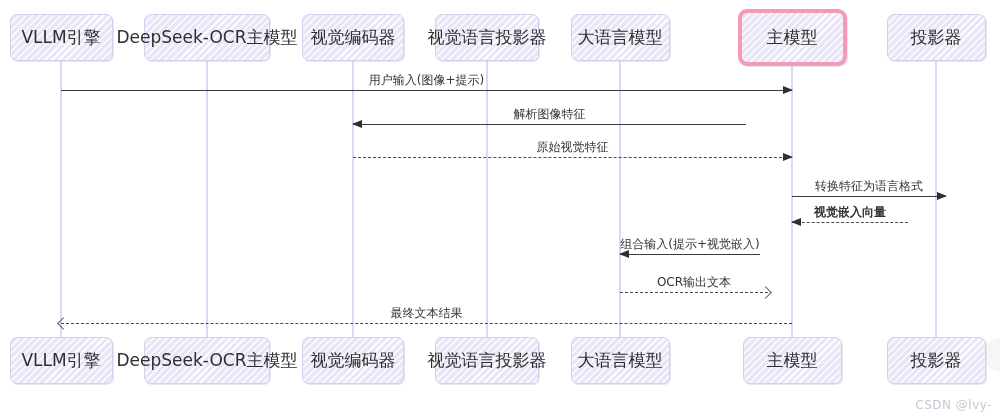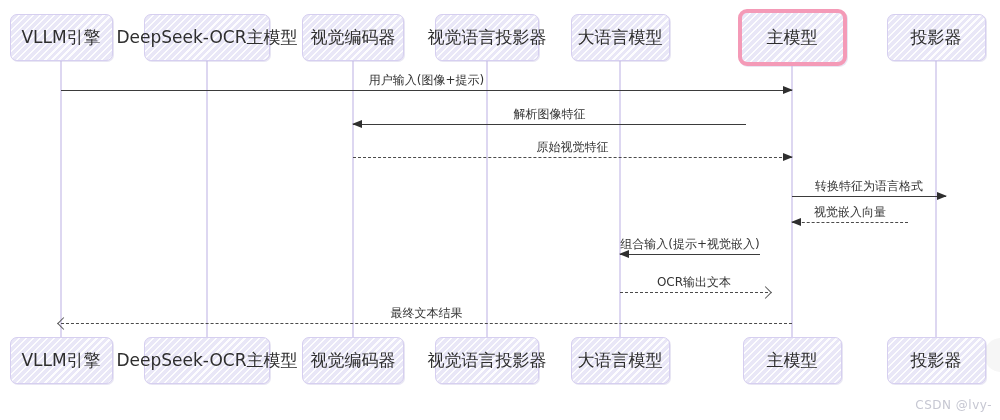--- a/index.html
+++ b/index.html
@@ -170,21 +170,21 @@
       <div class="msg-line dashed">
         <div class="arrowhead filled right"></div>
       </div>
     </div>
     <div class="message" style="left: 792px; top: 172px; width: 154px; margin-top: 7px;">
       <div class="msg-label">转换特征为语言格式</div>
       <div class="msg-line solid">
         <div class="arrowhead filled right"></div>
       </div>
     </div>
-    <div class="message" style="left: 792px; top: 205px; width: 116px;">
+    <div class="message" style="left: 792px; top: 205px; width: 116px; font-weight: bold;">
       <div class="msg-label">视觉嵌入向量</div>
       <div class="msg-line dashed">
         <div class="arrowhead filled left"></div>
       </div>
     </div>
     <div class="message" style="left: 620px; top: 237px; width: 140px;">
       <div class="msg-label">组合输入(提示+视觉嵌入)</div>
       <div class="msg-line solid">
         <div class="arrowhead filled left"></div>
       </div>

